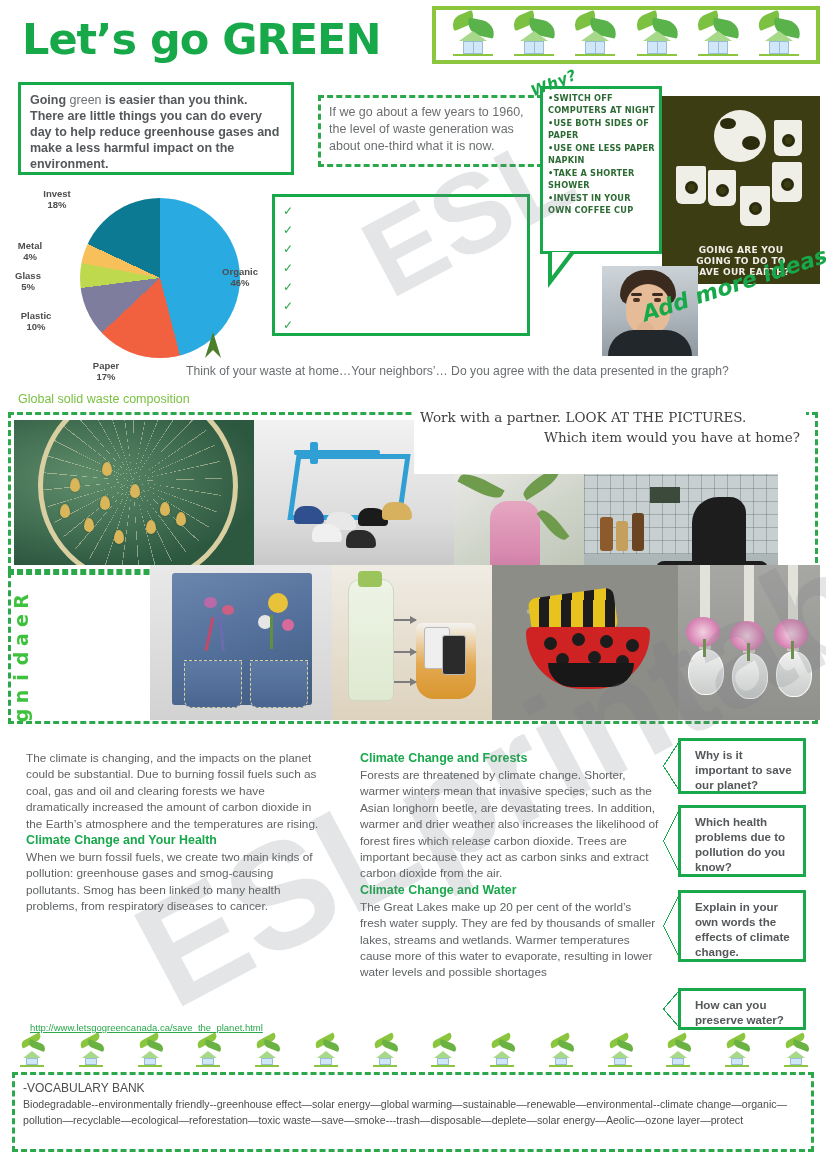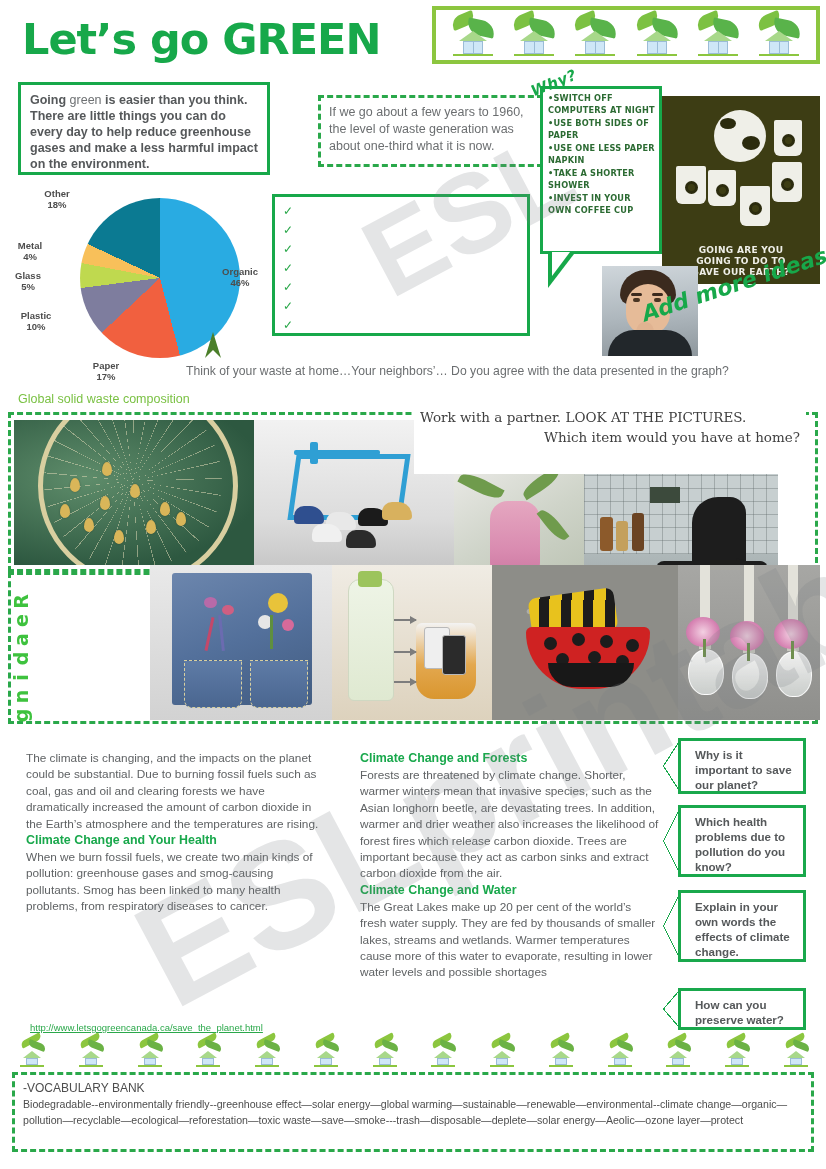--- a/index.html
+++ b/index.html
@@ -57,21 +57,21 @@
   }
   .eco-house .body:after{
     content:"";position:absolute;left:50%;top:0;width:1px;height:100%;background:#9bbcd6;
   }
   .eco-house .ground{
     position:absolute;left:6px;top:40px;width:40px;height:2px;background:#8cc63f;
   }
 
   
   #intro-box{
-    left:18px;top:82px;width:252px;height:93px;
+    left:18px;top:82px;width:276px;height:93px;
     border:3px solid #17a84a;background:#fff;box-sizing:border-box;
     padding:7px 9px;font-size:12.5px;line-height:16px;font-weight:bold;color:#55585a;
   }
   #intro-box .light{font-weight:normal;color:#6d7072;}
 
   
   #fact-box{
     left:318px;top:95px;width:225px;height:72px;
     border:3px dashed #2aa84a;background:#fff;box-sizing:border-box;
     padding:6px 8px;font-size:12.5px;line-height:17px;color:#6b6e70;
@@ -487,21 +487,21 @@
   <div class="chk">✓</div>
   <div class="chk">✓</div>
   <div class="chk">✓</div>
   <div class="chk">✓</div>
   <div class="chk">✓</div>
 </div>
 
 <div class="abs" id="pie-wrap">
   <div id="pie" style="background: conic-gradient(rgb(41, 171, 226) 0deg, rgb(41, 171, 226) 165.6deg, rgb(241, 96, 63) 165.6deg, rgb(241, 96, 63) 226.8deg, rgb(126, 125, 158) 226.8deg, rgb(126, 125, 158) 262.8deg, rgb(191, 217, 79) 262.8deg, rgb(191, 217, 79) 280.8deg, rgb(248, 192, 90) 280.8deg, rgb(248, 192, 90) 295.2deg, rgb(11, 122, 146) 295.2deg, rgb(11, 122, 146) 360deg);"></div>
   <div class="pie-lbl" style="left:18px;top:0px;width:50px;">
-    <span>Other</span>
+    <span>Invest</span>
     <span class="pct">18%</span>
   </div>
   <div class="pie-lbl" style="left:-6px;top:52px;width:44px;">
     <span>Metal</span>
     <span class="pct">4%</span>
   </div>
   <div class="pie-lbl" style="left:-8px;top:82px;width:44px;">
     <span>Glass</span>
     <span class="pct">5%</span>
   </div>

